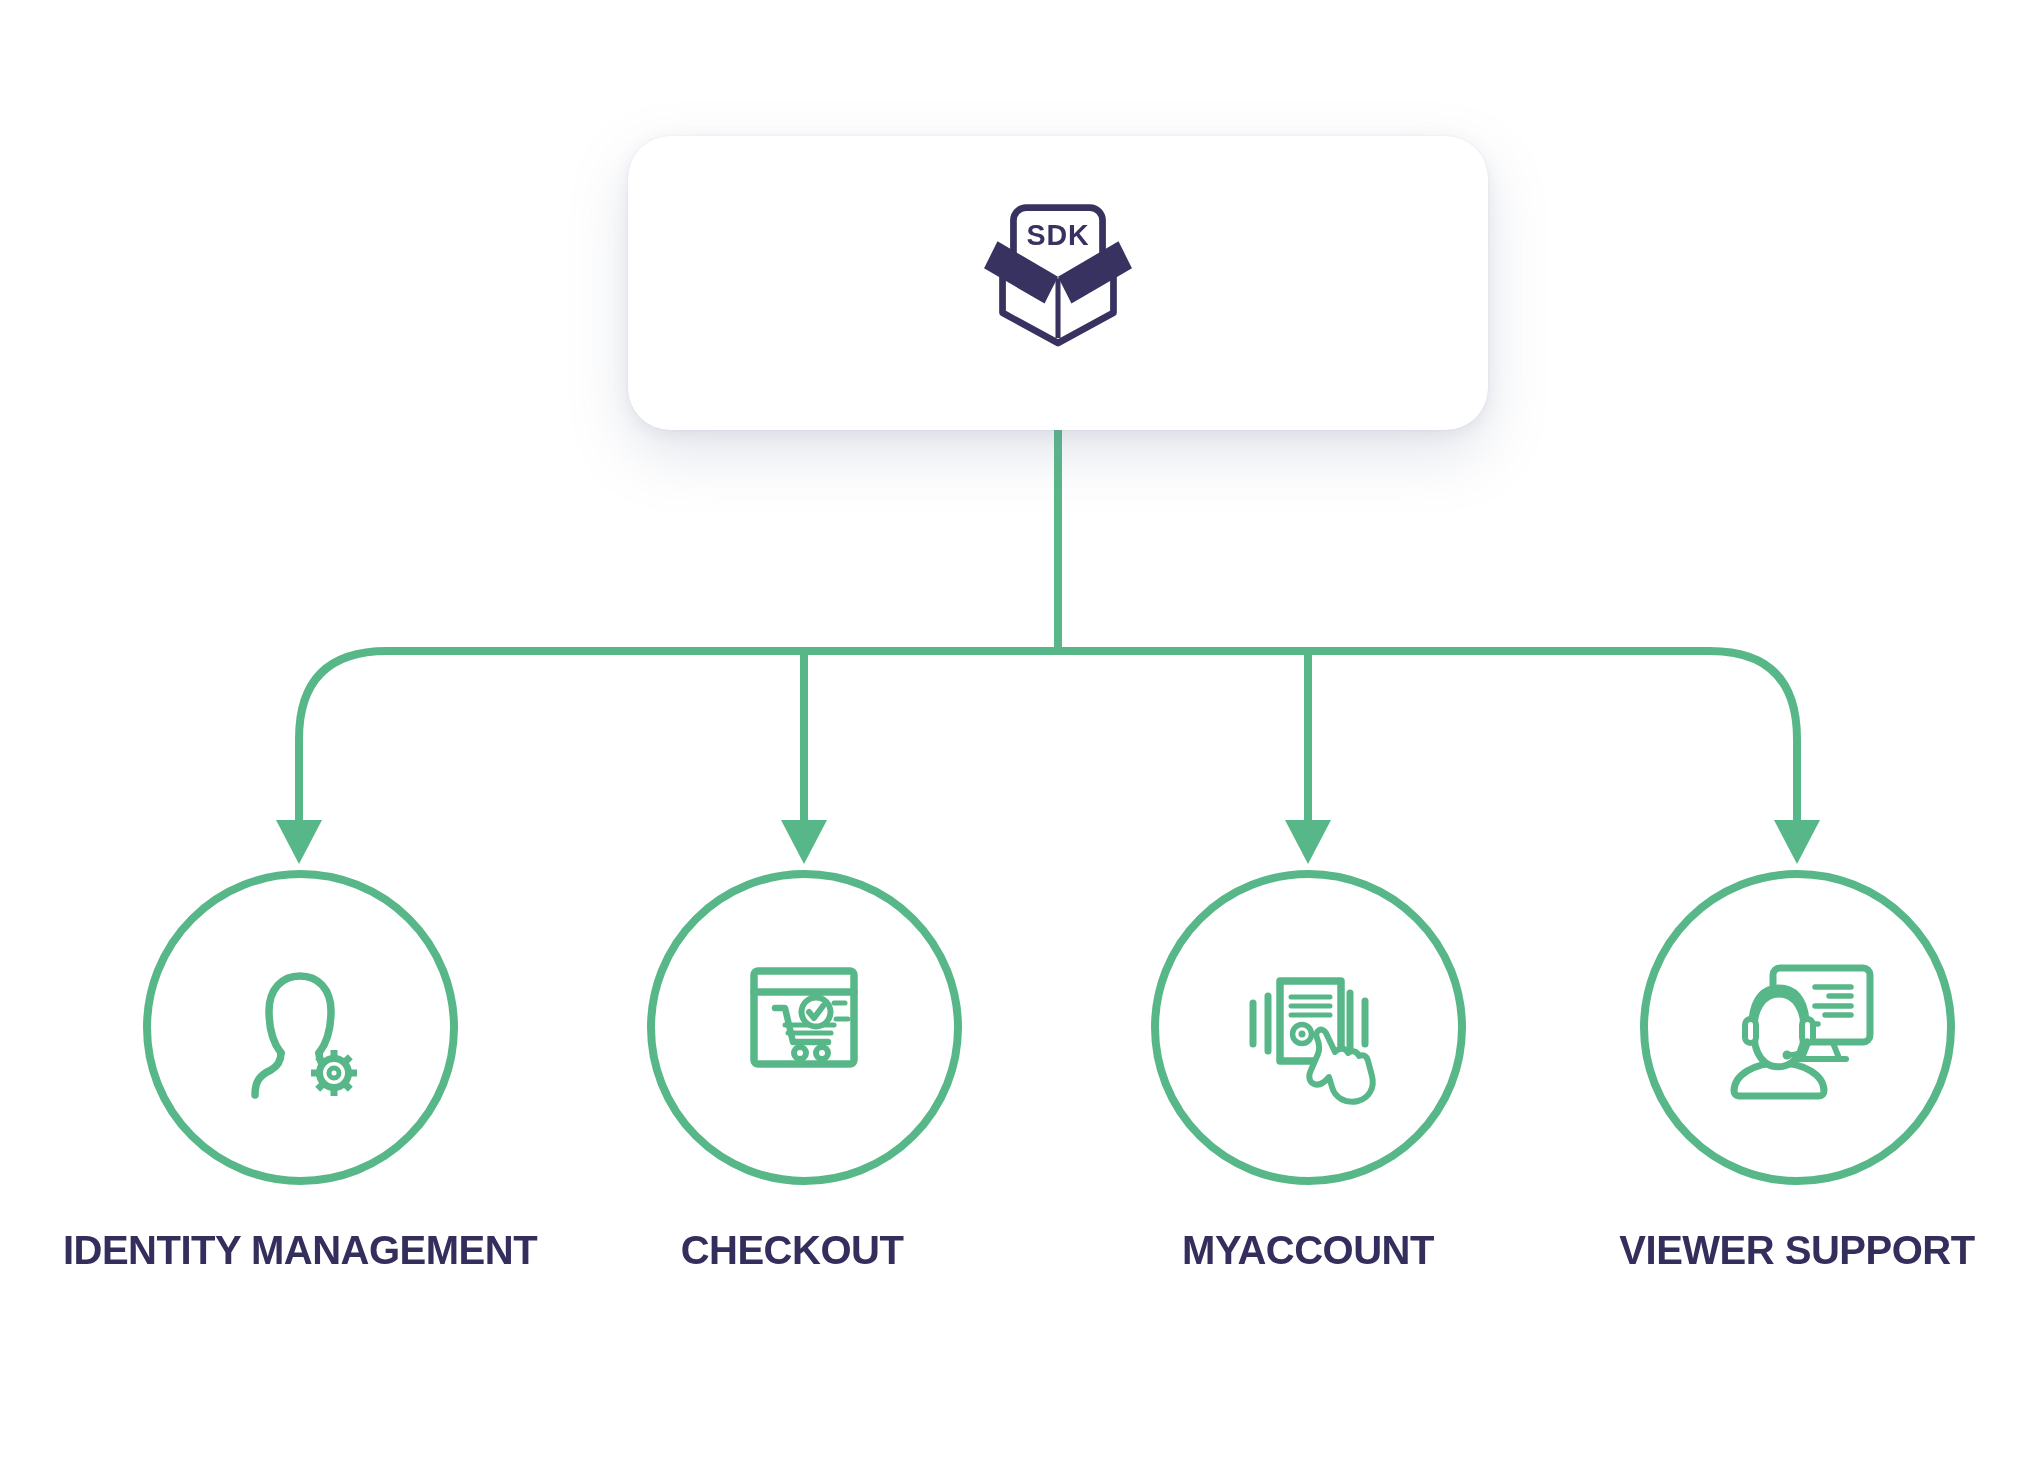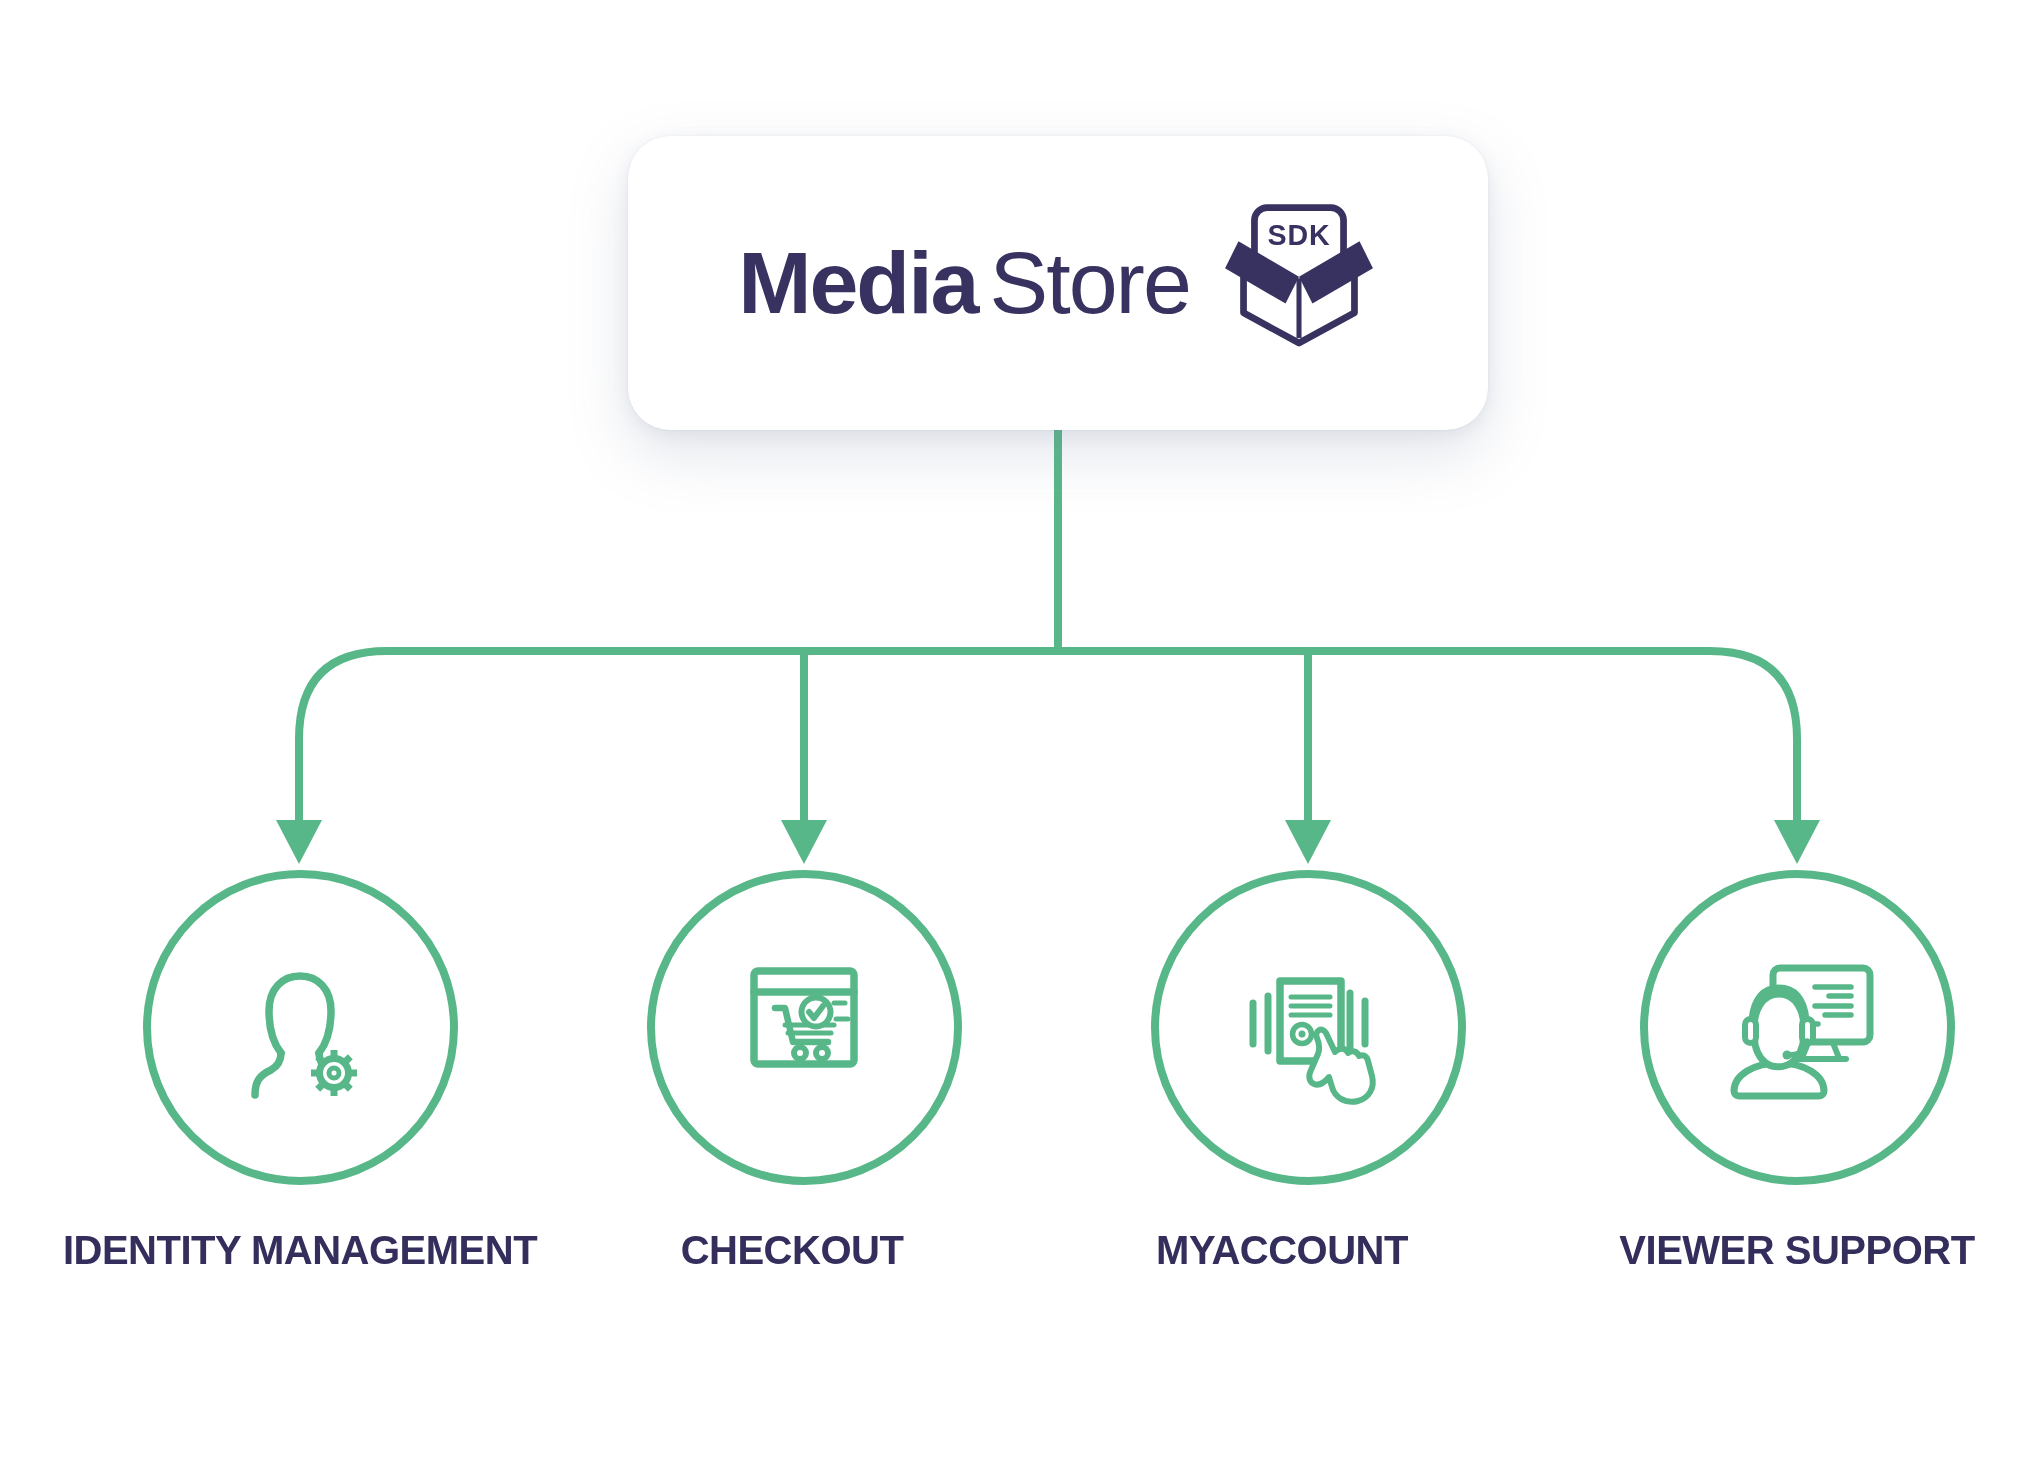--- a/index.html
+++ b/index.html
@@ -40,24 +40,20 @@
   </g>
   <g fill="#58b788" stroke="none">
     <polygon points="276,820 322,820 299,864"></polygon>
     <polygon points="781,820 827,820 804,864"></polygon>
     <polygon points="1285,820 1331,820 1308,864"></polygon>
     <polygon points="1774,820 1820,820 1797,864"></polygon>
   </g>
 </svg>
 
 <div class="card">
-  <div class="brand">
-    <span class="brand-bold">Media</span>
-    <span class="brand-light">Store</span>
-  </div>
   <svg class="sdk-icon" width="158" height="160" viewBox="-14 0 188 184">
     <g>
       <rect x="27" y="6" width="106" height="84" rx="15" fill="#ffffff" stroke="#37325f" stroke-width="8"></rect>
       <text x="80" y="50" text-anchor="middle" font-size="34" font-weight="bold" letter-spacing="1" fill="#37325f">SDK</text>
       <path d="M14 76 L14 131 L80 167 L146 131 L146 76" fill="#ffffff" stroke="#37325f" stroke-width="8" stroke-linejoin="round"></path>
       <polygon points="8,46 80,88 64,120 -8,78" fill="#37325f"></polygon>
       <polygon points="152,46 80,88 96,120 168,78" fill="#37325f"></polygon>
       <path d="M80 90 V 161" stroke="#37325f" stroke-width="6"></path>
     </g>
   </svg>
@@ -139,14 +135,14 @@
       <rect x="33" y="77" width="11" height="24" rx="5.5" fill="#ffffff" stroke-width="6"></rect>
       <rect x="90" y="77" width="11" height="24" rx="5.5" fill="#ffffff" stroke-width="6"></rect>
       <path d="M95 99 C94 108 87 113 77 113" stroke-width="5.5"></path>
       <circle cx="75" cy="113" r="4.5" fill="#58b788" stroke="none"></circle>
     </g>
   </svg>
 </div>
 
 <div class="node-label" style="left:-10px;">IDENTITY MANAGEMENT</div>
 <div class="node-label" style="left:482px;">CHECKOUT</div>
-<div class="node-label" style="left:972px;">MYACCOUNT</div>
+<div class="node-label" style="left:998px;">MYACCOUNT</div>
 <div class="node-label" style="left:1487px;">VIEWER SUPPORT</div>
 
 </body></html>

